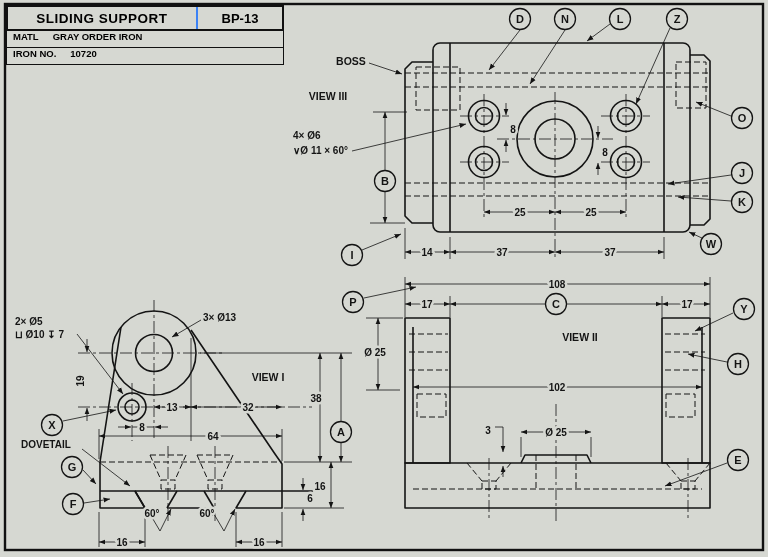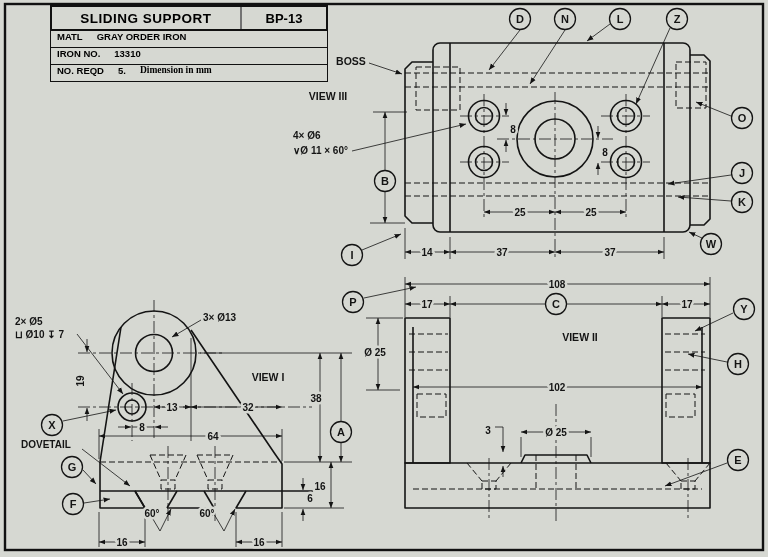--- a/index.html
+++ b/index.html
@@ -10,24 +10,24 @@
   .d{stroke:#141414;stroke-width:1;fill:none;stroke-dasharray:6 3;}
   .cl{stroke:#141414;stroke-width:.8;fill:none;stroke-dasharray:12 3 3 3;}
   .dim{stroke:#141414;stroke-width:.8;fill:none;}
   .ldr{stroke:#141414;stroke-width:.8;fill:none;}
   text{fill:#141414;}
   .dt{font:bold 10px "Liberation Sans",sans-serif;text-anchor:middle;paint-order:stroke;stroke:#d6d8d2;stroke-width:5px;stroke-linejoin:round;}
   .nt{font:bold 10px "Liberation Sans",sans-serif;paint-order:stroke;stroke:#d6d8d2;stroke-width:4px;}
   .lbl{font:bold 10.5px "Liberation Sans",sans-serif;text-anchor:middle;}
   .bl{font:bold 11px "Liberation Sans",sans-serif;text-anchor:middle;}
   
-  .tb{position:absolute;left:6px;top:5px;width:278px;background:#d6d8d2;margin-left:44px;}
+  .tb{position:absolute;left:6px;top:5px;width:278px;background:#d6d8d2;}
   .tb-r1{display:flex;border:2px solid #111;height:22px;}
   .tb-title{flex:1;display:flex;align-items:center;justify-content:center;font:bold 13.5px "Liberation Sans",sans-serif;letter-spacing:.5px;}
-  .tb-no{width:84px;border-left:2px solid #737373;display:flex;align-items:center;justify-content:center;font:bold 13px "Liberation Sans",sans-serif;}
+  .tb-no{width:84px;border-left:2px solid #3b82f6;display:flex;align-items:center;justify-content:center;font:bold 13px "Liberation Sans",sans-serif;}
   .tb-row{display:flex;align-items:flex-start;border:1.5px solid #111;border-top:none;height:16px;padding:0 6px;font:bold 9.5px "Liberation Sans",sans-serif;gap:14px;}
   .tb-row .serif{font:bold 9.5px "Liberation Serif",serif;}
 </style>
 </head>
 <body>
 
 <div id="stage">
 <svg width="768" height="557" viewBox="0 0 768 557">
   <defs>
     <marker id="ar" viewBox="0 0 10 10" refX="9" refY="5" markerWidth="9" markerHeight="9" orient="auto-start-reverse">
@@ -358,21 +358,16 @@
   <div class="tb-r1">
     <div class="tb-title">SLIDING SUPPORT</div>
     <div class="tb-no">BP-13</div>
   </div>
   <div class="tb-row">
     <span>MATL</span>
     <span>GRAY ORDER IRON</span>
   </div>
   <div class="tb-row">
     <span>IRON NO.</span>
-    <span>13310</span>
-  </div>
-  <div class="tb-row">
-    <span>NO. REQD</span>
-    <span>5.</span>
-    <span class="serif">Dimension in mm</span>
+    <span>10720</span>
   </div>
 </div>
 </div>
 
 </body></html>

